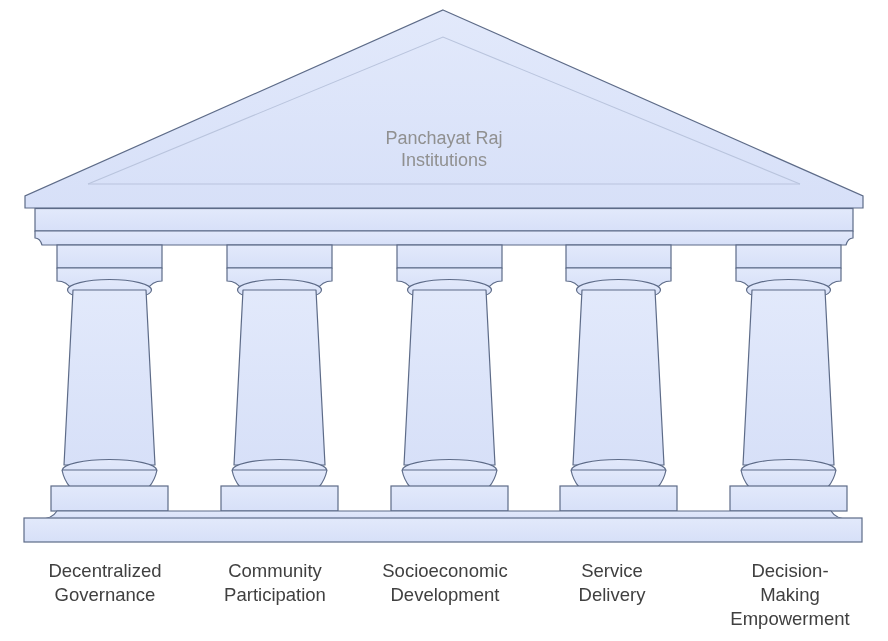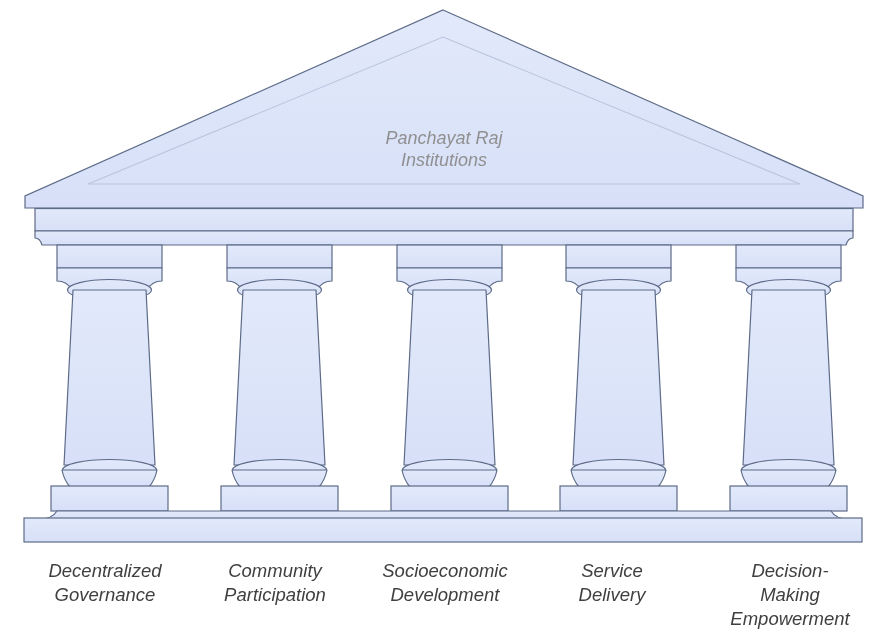--- a/index.html
+++ b/index.html
@@ -10,21 +10,20 @@
   body {
     width: 888px;
     height: 641px;
     font-family: "Liberation Sans", sans-serif;
     overflow: hidden;
   }
   #temple-wrap {
     position: relative;
     width: 724px;
     height: 641px;
-    font-style: italic;
   }
   #temple-svg {
     position: absolute;
     top: 0;
     left: 0;
     display: block;
   }
   .pediment-title {
     font-family: "Liberation Sans", sans-serif;
     font-size: 18px;

